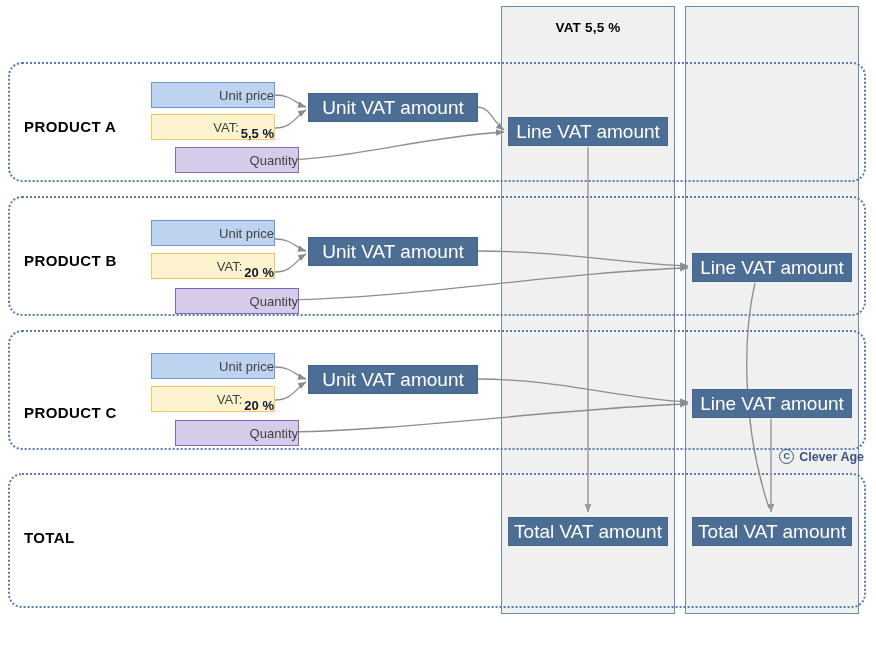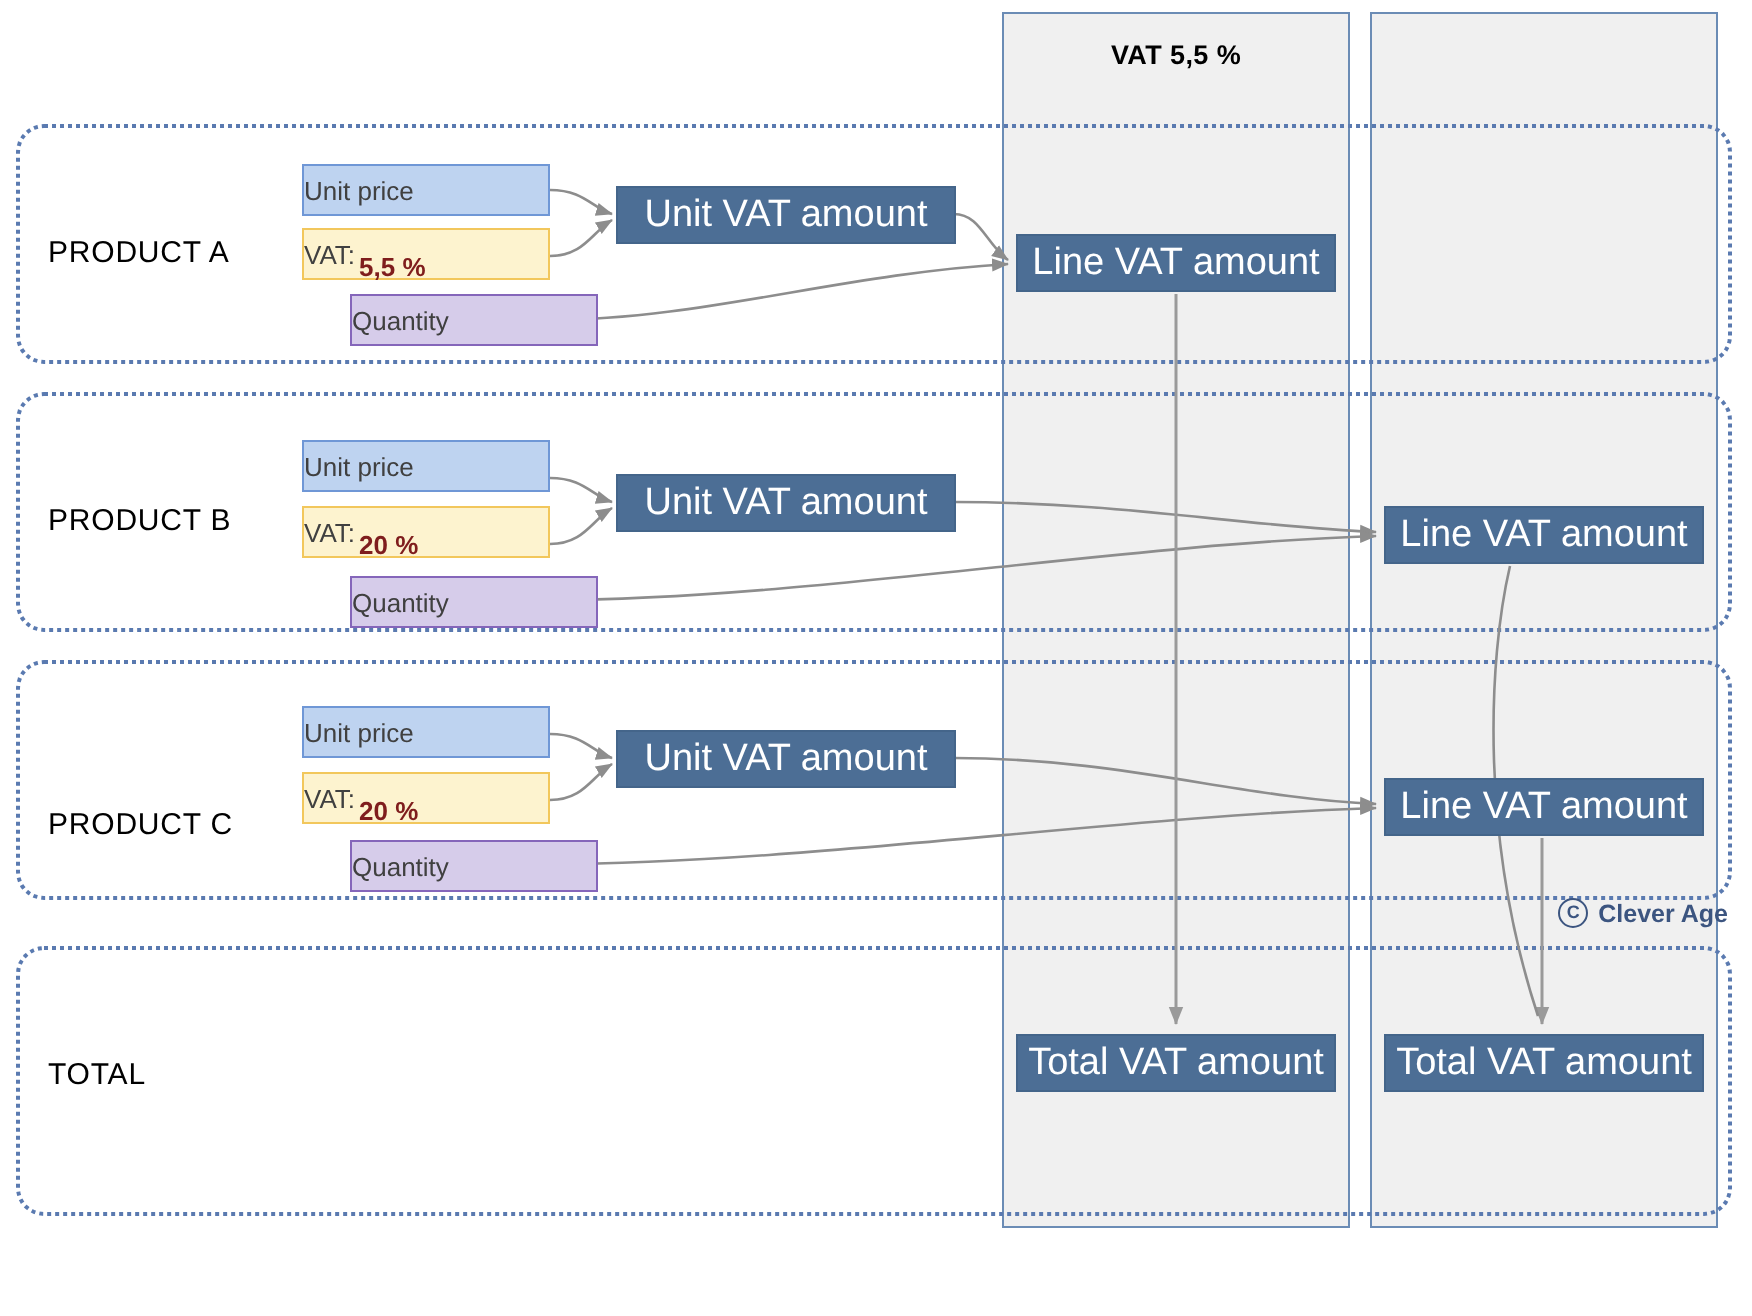--- a/index.html
+++ b/index.html
@@ -32,43 +32,43 @@
   .row-box{
     position:absolute;
     box-sizing:border-box;
     border:2px dotted #5a7ab0;
     border-radius:14px;
     background:transparent;
   }
   .row-label{
     position:absolute;
     font-size:15px;
-    font-weight:normal;
+    font-weight:bold;
     color:#000000;
     letter-spacing:.4px;
     white-space:nowrap;
   }
 
   
   .chip{
     position:absolute;
     box-sizing:border-box;
     border-width:1.5px;
     border-style:solid;
     display:flex;
     align-items:center;
-    justify-content:flex-start;
+    justify-content:flex-end;
     font-size:13px;
     color:#404040;
     white-space:nowrap;
   }
   .chip-price{background:#bed3f0;border-color:#6f97d6;}
   .chip-vat{background:#fdf3cf;border-color:#f2c75c;}
   .chip-qty{background:#d6ccea;border-color:#8566ba;margin-left:24px;}
-  .chip-vat b{color:#7f1d1d;font-weight:bold;padding-left:2px;margin-top:12px;}
+  .chip-vat b{color:#0f172a;font-weight:bold;padding-left:2px;margin-top:12px;}
 
   
   .dark-box{
     position:absolute;
     box-sizing:border-box;
     background:#4c6e95;
     border:1px solid #44658a;
     color:#ffffff;
     display:flex;
     align-items:center;

